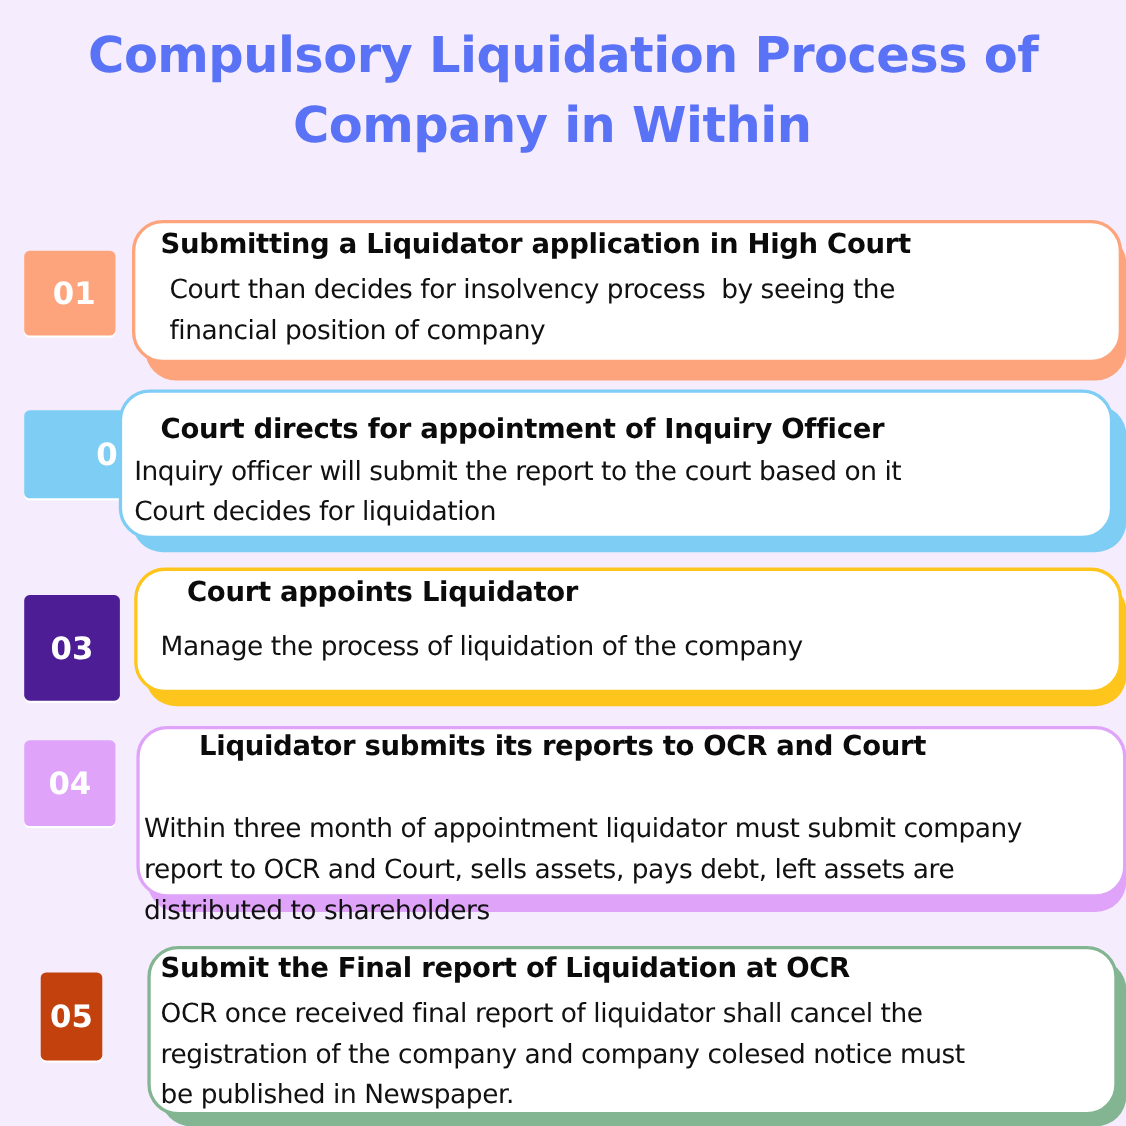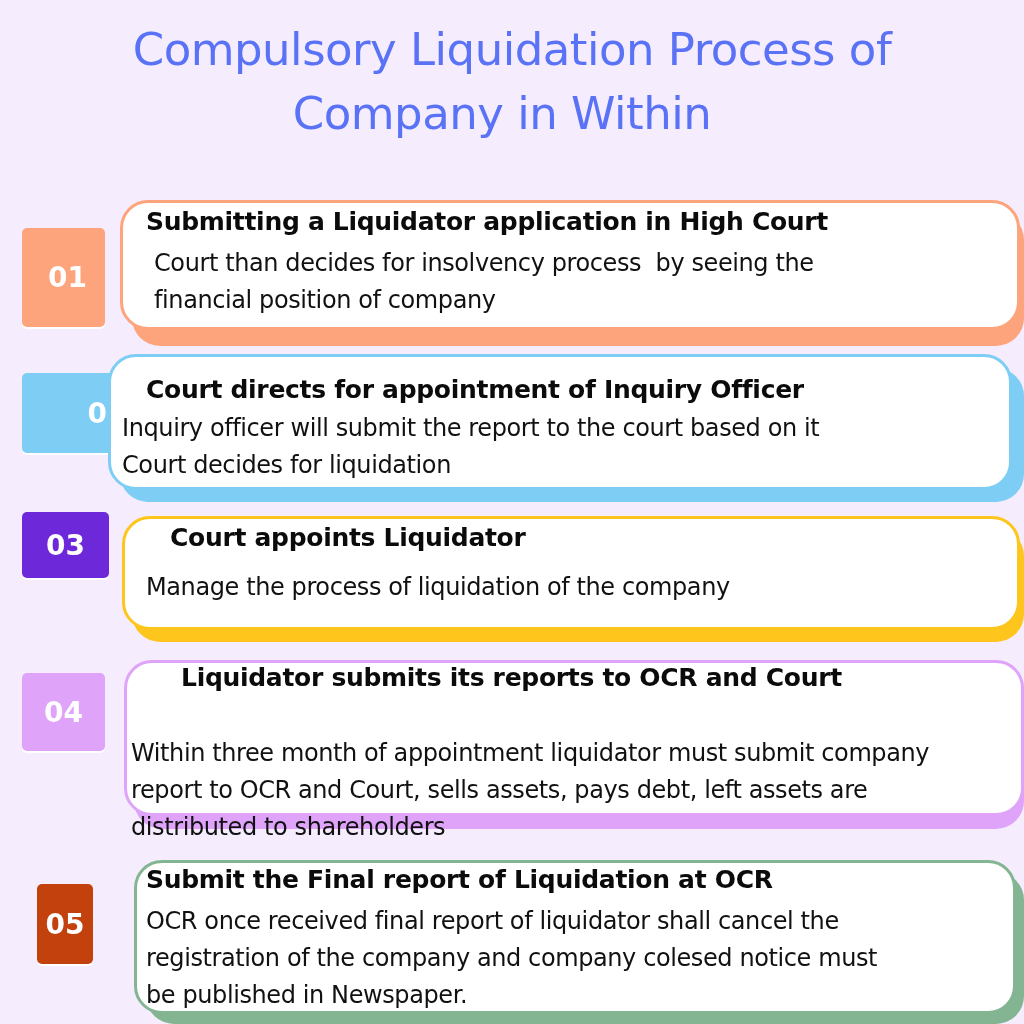--- a/index.html
+++ b/index.html
@@ -15,21 +15,21 @@
       font-family: "Liberation Sans", sans-serif;
     }
     .title {
       position: absolute;
       left: 0;
       top: 18px;
       width: 1024px;
       text-align: center;
       color: #5a72f5;
       font-family: "DejaVu Sans", sans-serif;
-      font-weight: normal;
+      font-weight: bold;
       font-size: 45px;
       line-height: 64px;
       letter-spacing: -0.5px;
     }
     .title .line1 { display: block; padding-left: 0px; }
     .title .line2 { display: block; padding-right: 20px; }
 
     .step {
       position: absolute;
     }
@@ -77,41 +77,41 @@
   </style>
 </head>
 <body>
 
 <div class="title">
   <span class="line1">Compulsory Liquidation Process of</span>
   <span class="line2">Company in Within</span>
 </div>
 
 <div class="step">
-  <div class="badge" style="left:22px; top:228px; width:83px; height:99px; background:#fda47c; padding-left:8px; box-sizing:border-box;">01</div>
+  <div class="badge" style="left:22px; top:228px; width:83px; height:77px; background:#fda47c; padding-left:8px; box-sizing:border-box;">01</div>
   <div class="card-shadow" style="left:132px; top:212px; width:892px; height:134px; background:#fda47c;"></div>
   <div class="card" style="left:120px; top:200px; width:900px; height:130px; border-color:#fda47c;">
   </div>
   <div class="card-title" style="left:146px; top:207px;">Submitting a Liquidator application in High Court</div>
   <div class="card-desc" style="left:154px; top:245px;"><span>Court than decides for insolvency process  by seeing the</span>
 <span>financial position of company</span></div>
 </div>
 
 <div class="step">
   <div class="badge" style="left:22px; top:373px; width:78px; height:80px; background:#7ecdf5;padding-left:46px;">02</div>
   <div class="card-shadow" style="left:120px; top:368px; width:904px; height:134px; background:#7ecdf5;"></div>
   <div class="card" style="left:108px; top:354px; width:904px; height:136px; border-color:#7ecdf5;">
   </div>
   <div class="card-title" style="left:146px; top:375px;">Court directs for appointment of Inquiry Officer</div>
   <div class="card-desc" style="left:122px; top:410px;"><span>Inquiry officer will submit the report to the court based on it</span>
 <span>Court decides for liquidation</span></div>
 </div>
 
 <div class="step">
-  <div class="badge" style="left:22px; top:512px; width:87px; height:66px; background:#6d28d9;">03</div>
+  <div class="badge" style="left:22px; top:541px; width:87px; height:96px; background:#4c1d95;">03</div>
   <div class="card-shadow" style="left:132px; top:528px; width:892px; height:114px; background:#fec51c;"></div>
   <div class="card" style="left:122px; top:516px; width:898px; height:114px; border-color:#fec51c;">
   </div>
   <div class="card-title" style="left:170px; top:523px;">Court appoints Liquidator</div>
   <div class="card-desc" style="left:146px; top:569px;"><span>Manage the process of liquidation of the company</span></div>
 </div>
 
 <div class="step">
   <div class="badge" style="left:22px; top:673px; width:83px; height:78px; background:#dfa3fa;">04</div>
   <div class="card-shadow" style="left:134px; top:674px; width:890px; height:155px; background:#dfa3fa;"></div>

